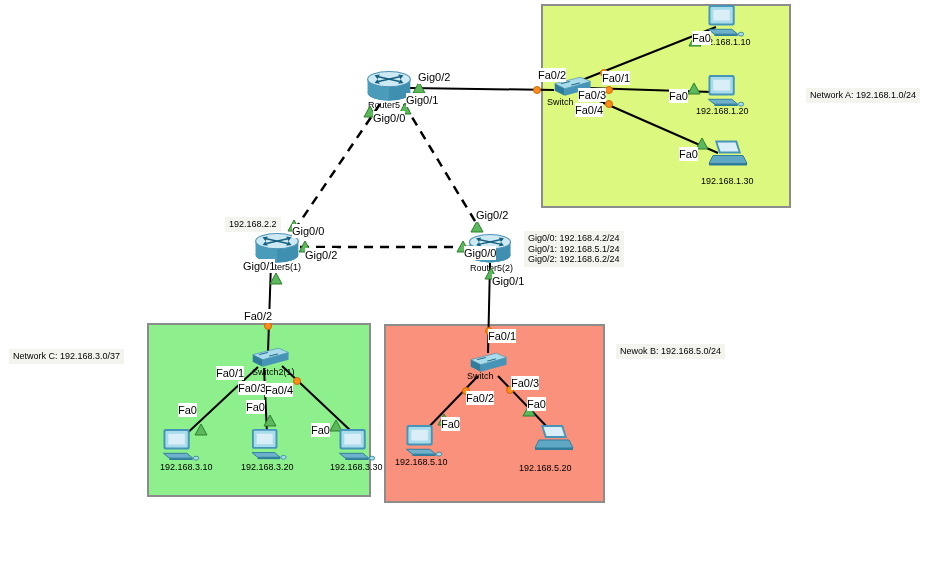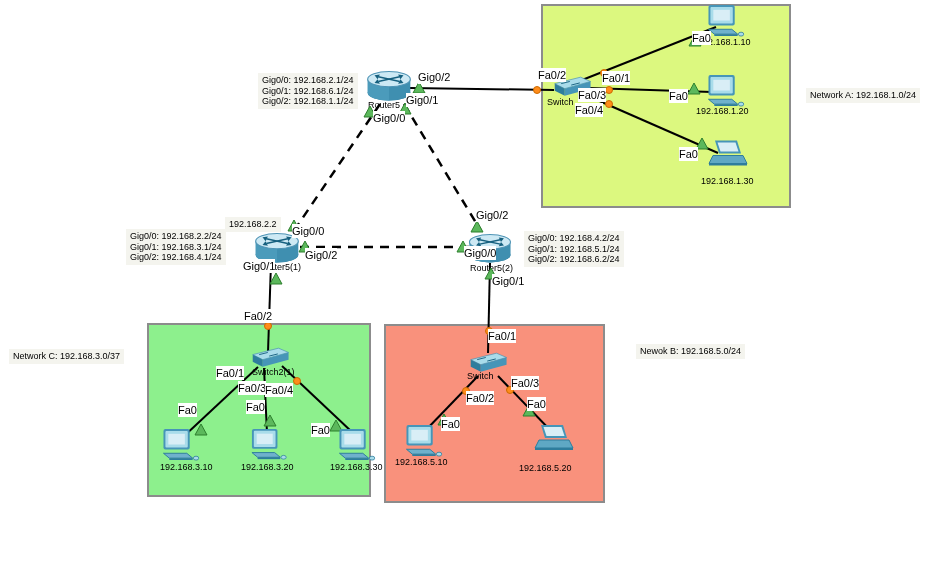--- a/index.html
+++ b/index.html
@@ -177,40 +177,30 @@
   <svg class="dev" style="left:336px;top:428px" width="40" height="35" viewBox="0 0 40 36">
       <use href="#sym-pc"></use>
     </svg>
   <svg class="dev" style="left:403px;top:424px" width="40" height="35" viewBox="0 0 40 36">
       <use href="#sym-pc"></use>
     </svg>
   <svg class="dev" style="left:533px;top:424px" width="42" height="32" viewBox="0 0 40 32">
       <use href="#sym-laptop"></use>
     </svg>
 
-  <div class="cfg" style="left:258px;top:73px">
-    <div>Gig0/0: 192.168.2.1/24</div>
-    <div>Gig0/1: 192.168.6.1/24</div>
-    <div>Gig0/2: 192.168.1.1/24</div>
-  </div>
-  <div class="cfg" style="left:126px;top:229px">
-    <div>Gig0/0: 192.168.2.2/24</div>
-    <div>Gig0/1: 192.168.3.1/24</div>
-    <div>Gig0/2: 192.168.4.1/24</div>
-  </div>
   <div class="cfg" style="left:524px;top:231px">
     <div>Gig0/0: 192.168.4.2/24</div>
     <div>Gig0/1: 192.168.5.1/24</div>
     <div>Gig0/2: 192.168.6.2/24</div>
   </div>
   <div class="cfg" style="left:225px;top:217px">192.168.2.2</div>
 
   <div class="cfg" style="left:806px;top:88px">Network A: 192.168.1.0/24</div>
   <div class="cfg" style="left:9px;top:349px">Network C: 192.168.3.0/37</div>
-  <div class="cfg" style="left:636px;top:344px">Newok B: 192.168.5.0/24</div>
+  <div class="cfg" style="left:616px;top:344px">Newok B: 192.168.5.0/24</div>
 
   <div class="plabel" style="left:418px;top:70px">Gig0/2</div>
   <div class="plabel" style="left:406px;top:93px">Gig0/1</div>
   <div class="plabel" style="left:373px;top:111px">Gig0/0</div>
   <div class="plabel" style="left:292px;top:224px">Gig0/0</div>
   <div class="plabel" style="left:305px;top:248px">Gig0/2</div>
   <div class="plabel" style="left:243px;top:259px">Gig0/1</div>
   <div class="plabel" style="left:476px;top:208px">Gig0/2</div>
   <div class="plabel" style="left:464px;top:246px">Gig0/0</div>
   <div class="plabel" style="left:492px;top:274px">Gig0/1</div>

